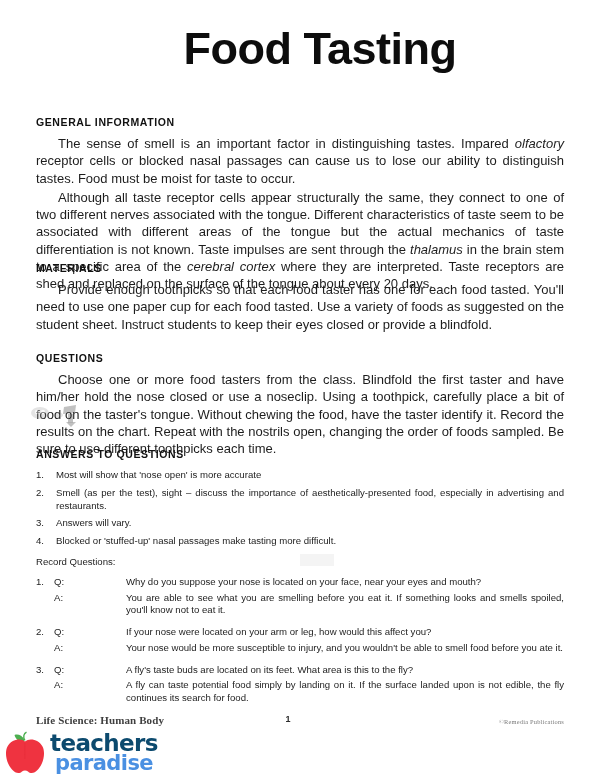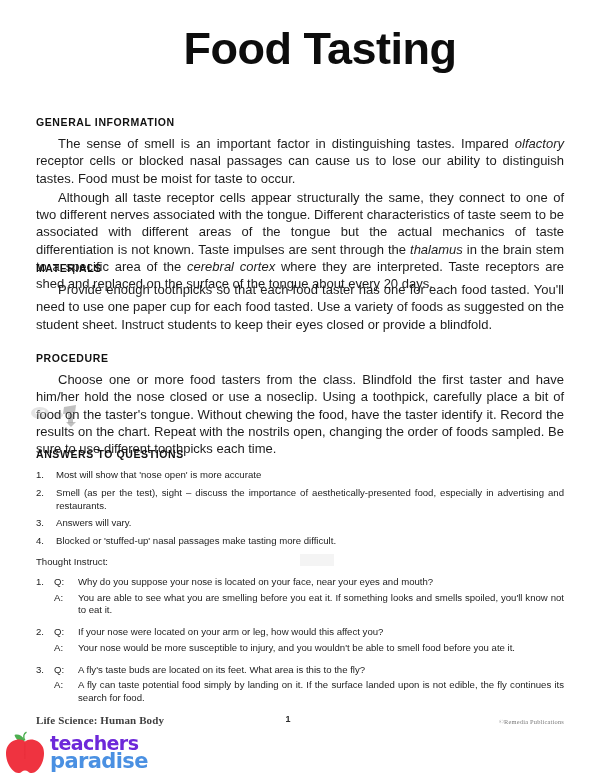--- a/index.html
+++ b/index.html
@@ -126,20 +126,21 @@
     width: 18px;
     flex: 0 0 18px;
   }
   .qa-row .qtag {
     width: 24px;
     flex: 0 0 24px;
   }
   .qa-row .qtext {
     flex: 1 1 auto;
     text-align: justify;
+    margin-left: 48px;
   }
 
   
   .footer {
     position: absolute;
     left: 36px;
     top: 714px;
     width: 528px;
     display: flex;
     align-items: baseline;
@@ -184,22 +185,22 @@
     position: relative;
     flex: 0 0 46px;
   }
   .brand-words {
     margin-left: 2px;
     line-height: 0.92;
   }
   .brand-teachers {
     font-family: "DejaVu Sans", sans-serif;
     font-weight: bold;
-    font-size: 19px;
-    color: #6d28d9;
+    font-size: 23px;
+    color: #0c4a6e;
     letter-spacing: -0.6px;
     display: block;
   }
   .brand-paradise {
     font-family: "DejaVu Sans", sans-serif;
     font-weight: bold;
     font-size: 21px;
     color: #4a90e2;
     letter-spacing: -0.6px;
     display: block;
@@ -250,21 +251,21 @@
       <p class="body-text indent para"><span>The sense of smell is an important factor in distinguishing tastes. Impared </span><i>olfactory</i><span> receptor cells or blocked nasal passages can cause us to lose our ability to distinguish tastes. Food must be moist for taste to occur.</span></p>
       <p class="body-text indent para"><span>Although all taste receptor cells appear structurally the same, they connect to one of two different nerves associated with the tongue. Different characteristics of taste seem to be associated with different areas of the tongue but the actual mechanics of taste differentiation is not known. Taste impulses are sent through the </span><i>thalamus</i><span> in the brain stem to a specific area of the </span><i>cerebral cortex</i><span> where they are interpreted. Taste receptors are shed and replaced on the surface of the tongue about every 20 days.</span></p>
     </section>
 
     <section id="sec-materials">
       <div class="section-heading">MATERIALS</div>
       <p class="body-text indent">Provide enough toothpicks so that each food taster has one for each food tasted. You'll need to use one paper cup for each food tasted. Use a variety of foods as suggested on the student sheet. Instruct students to keep their eyes closed or provide a blindfold.</p>
     </section>
 
     <section id="sec-procedure">
-      <div class="section-heading">PROCEDURE</div>
+      <div class="section-heading">QUESTIONS</div>
       <p class="body-text indent">Choose one or more food tasters from the class. Blindfold the first taster and have him/her hold the nose closed or use a noseclip. Using a toothpick, carefully place a bit of food on the taster's tongue. Without chewing the food, have the taster identify it. Record the results on the chart. Repeat with the nostrils open, changing the order of foods sampled. Be sure to use different toothpicks each time.</p>
     </section>
 
     <section id="sec-answers">
       <div class="section-heading">ANSWERS TO QUESTIONS</div>
       <ul class="num-list">
         <li class="num-item">
           <span class="num">1.</span>
           <span class="txt">Most will show that 'nose open' is more accurate</span>
         </li>
@@ -277,21 +278,21 @@
           <span class="txt">Answers will vary.</span>
         </li>
         <li class="num-item">
           <span class="num">4.</span>
           <span class="txt">Blocked or 'stuffed-up' nasal passages make tasting more difficult.</span>
         </li>
       </ul>
     </section>
 
     <section id="sec-extension">
-      <p class="thought-label">Thought Instruct:</p>
+      <p class="thought-label">Record Questions:</p>
 
       <div class="qa-block">
         <div class="qa-row">
           <span class="qnum">1.</span>
           <span class="qtag">Q:</span>
           <span class="qtext">Why do you suppose your nose is located on your face, near your eyes and mouth?</span>
         </div>
         <div class="qa-row">
           <span class="qnum"></span>
           <span class="qtag">A:</span>

